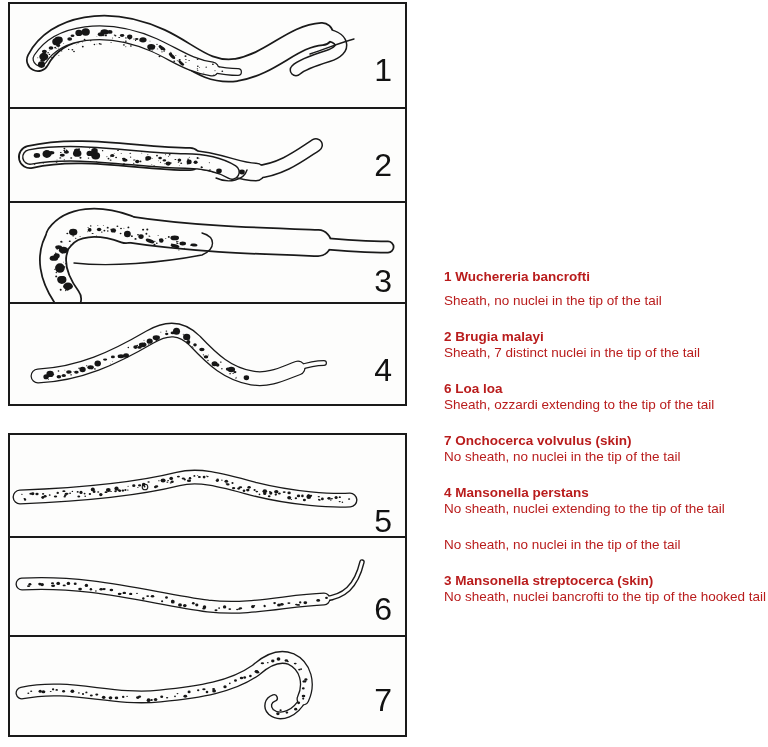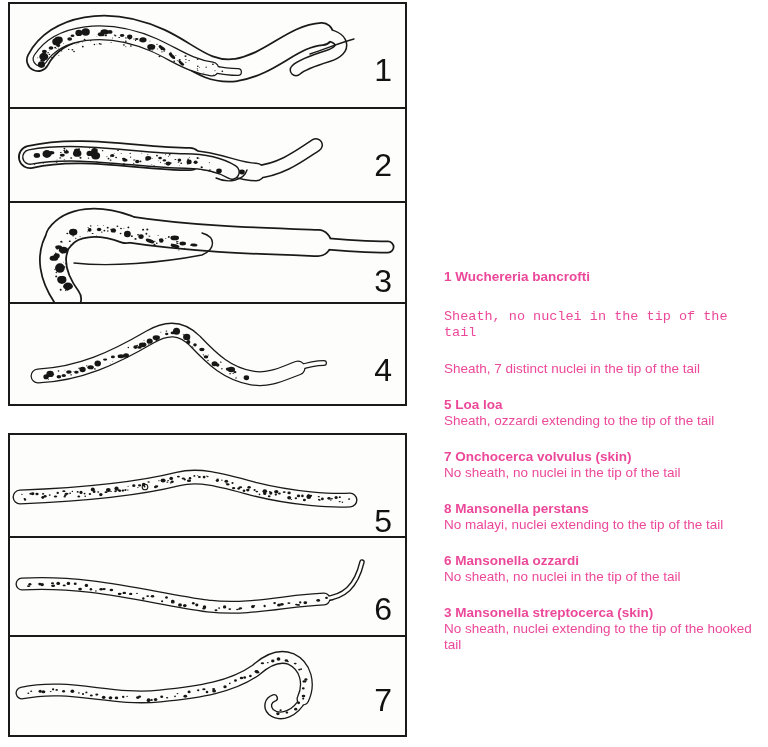--- a/index.html
+++ b/index.html
@@ -12,25 +12,25 @@
   .panel-group.second{margin-top:27px;}
   .panel{position:relative;border-bottom:2px solid #1a1a1a;}
   .panel:last-child{border-bottom:none;}
   .panel svg{display:block;width:100%;height:100%;}
   .panel-number{
     position:absolute;right:13px;font-size:32px;line-height:1;
     color:#121212;font-family:"Liberation Sans",sans-serif;
   }
   .legend{
     position:absolute;left:444px;top:269px;width:324px;
-    font-size:13.5px;line-height:16px;color:#ec4899;
+    font-size:13.5px;line-height:16px;color:#b91c1c;
   }
   .legend-entry{margin-bottom:20px;}
   .legend-title{font-weight:bold;}
-  .legend-entry.spaced .legend-desc{margin-top:24px;font-family:Liberation Mono, monospace;}
+  .legend-entry.spaced .legend-desc{margin-top:8px;}
   
   .ink{stroke:#1a1a1a;fill:none;stroke-linecap:round;stroke-linejoin:round;}
   .hollow{stroke:#fdfdfc;fill:none;stroke-linecap:round;stroke-linejoin:round;}
   .detail{stroke:#1a1a1a;fill:none;stroke-width:1.4;stroke-linecap:round;}
   .guide{stroke:none;fill:none;}
   .nucleus{fill:#161616;stroke:none;}
 </style>
 </head>
 <body>
 
@@ -748,35 +748,35 @@
     </div>
   </div>
 </div>
 
 <div class="legend">
   <div class="legend-entry spaced">
     <div class="legend-title">1 Wuchereria bancrofti</div>
     <div class="legend-desc">Sheath, no nuclei in the tip of the tail</div>
   </div>
   <div class="legend-entry">
+    <div class="legend-title">2 Brugia malayi</div>
     <div class="legend-desc">Sheath, 7 distinct nuclei in the tip of the tail</div>
   </div>
   <div class="legend-entry">
-    <div class="legend-title">5 Loa loa</div>
+    <div class="legend-title">6 Loa loa</div>
     <div class="legend-desc">Sheath, ozzardi extending to the tip of the tail</div>
   </div>
   <div class="legend-entry">
     <div class="legend-title">7 Onchocerca volvulus (skin)</div>
     <div class="legend-desc">No sheath, no nuclei in the tip of the tail</div>
   </div>
   <div class="legend-entry">
-    <div class="legend-title">8 Mansonella perstans</div>
-    <div class="legend-desc">No malayi, nuclei extending to the tip of the tail</div>
+    <div class="legend-title">4 Mansonella perstans</div>
+    <div class="legend-desc">No sheath, nuclei extending to the tip of the tail</div>
   </div>
   <div class="legend-entry">
-    <div class="legend-title">6 Mansonella ozzardi</div>
     <div class="legend-desc">No sheath, no nuclei in the tip of the tail</div>
   </div>
   <div class="legend-entry">
     <div class="legend-title">3 Mansonella streptocerca (skin)</div>
-    <div class="legend-desc">No sheath, nuclei extending to the tip of the hooked tail</div>
+    <div class="legend-desc">No sheath, nuclei bancrofti to the tip of the hooked tail</div>
   </div>
 </div>
 
 </body></html>

